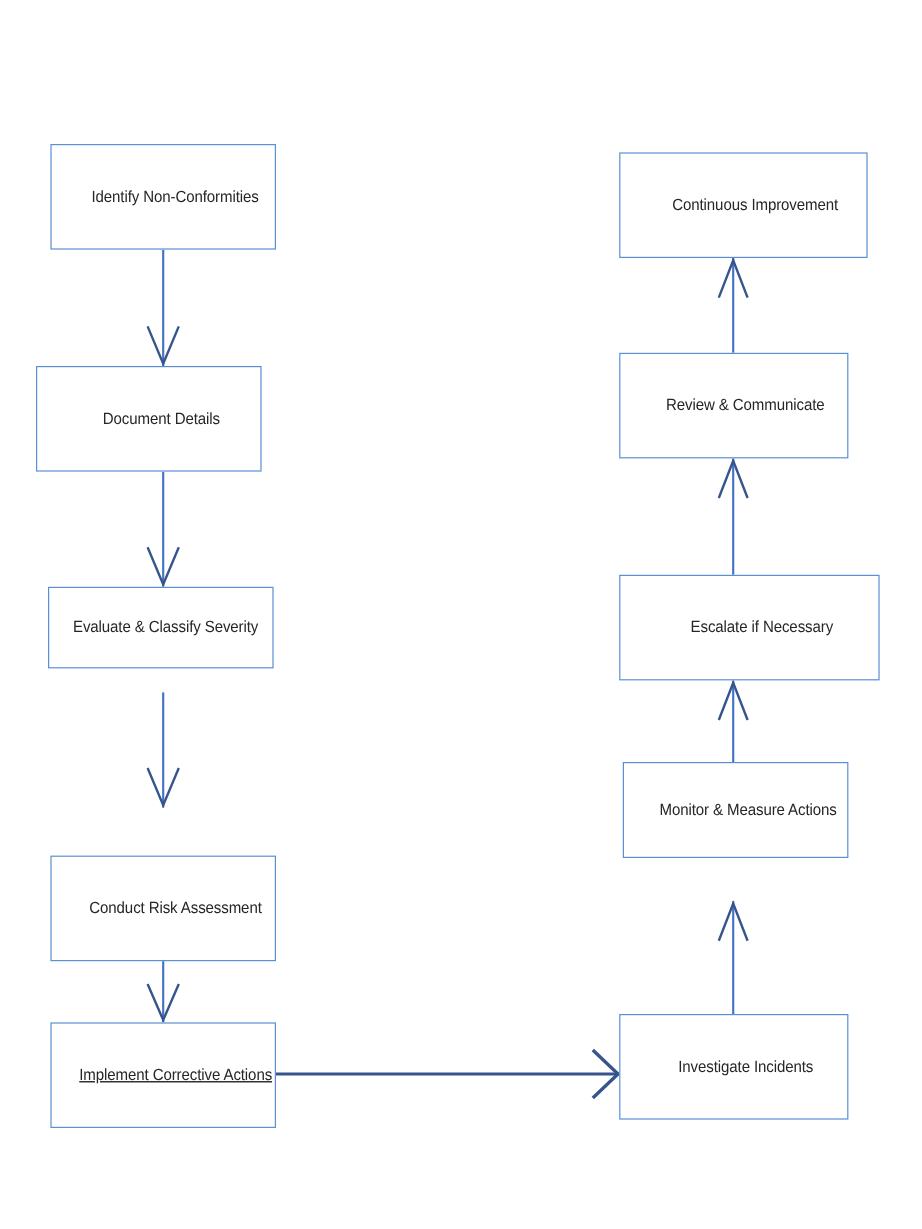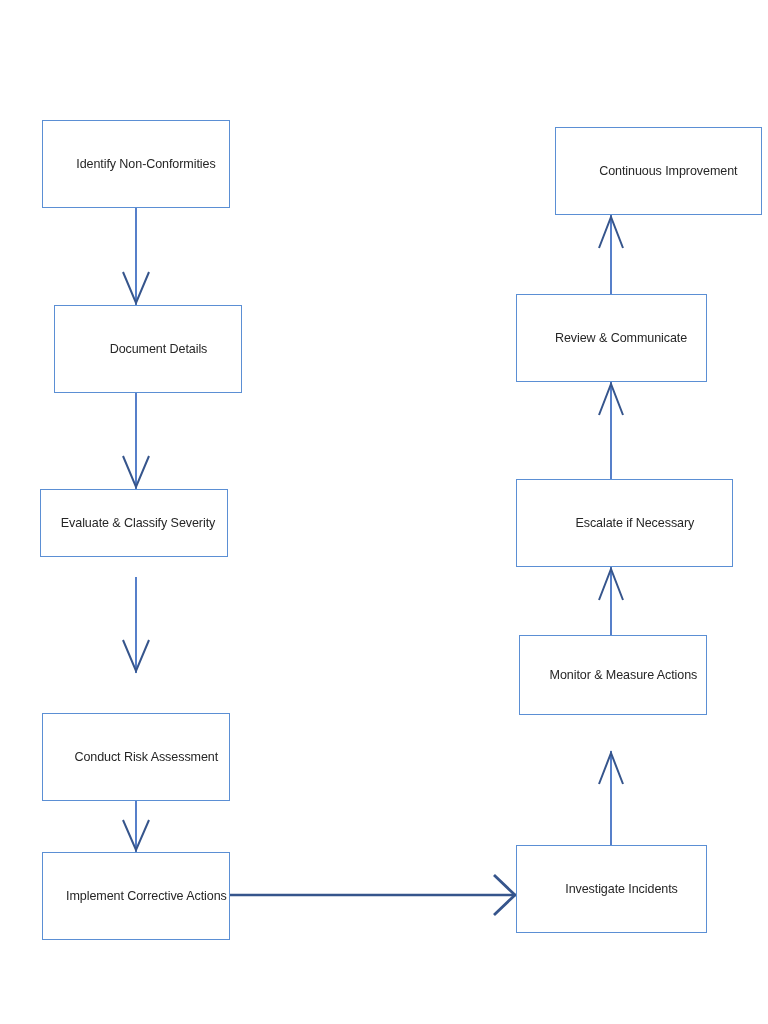--- a/index.html
+++ b/index.html
@@ -115,49 +115,49 @@
     <g>
       <line class="edge-line" x1="611" y1="294" x2="611" y2="215"></line>
       <polyline class="edge-head" points="599,248 611,217 623,248"></polyline>
     </g>
   </svg>
 
   <div class="node" style="left:42px; top:120px; width:188px; height:88px;">
     <span class="node-label">Identify Non-Conformities</span>
   </div>
 
-  <div class="node" style="left:54px; top:305px; width:188px; height:88px;">
+  <div class="node" style="left:30px; top:305px; width:188px; height:88px;">
     <span class="node-label">Document Details</span>
   </div>
 
   <div class="node" style="left:40px; top:489px; width:188px; height:68px;justify-content:flex-end;">
     <span class="node-label">Evaluate &amp; Classify Severity</span>
   </div>
 
   <div class="node" style="left:42px; top:673px; width:188px; height:88px;margin-top:40px;">
     <span class="node-label">Conduct Risk Assessment</span>
   </div>
 
-  <div class="node" style="left:42px; top:852px; width:188px; height:88px;">
+  <div class="node" style="left:42px; top:852px; width:188px; height:88px;text-decoration:underline;">
     <span class="node-label">Implement Corrective Actions</span>
   </div>
 
   <div class="node" style="left:516px; top:845px; width:191px; height:88px;align-items:center;">
     <span class="node-label">Investigate Incidents</span>
   </div>
 
   <div class="node" style="left:519px; top:635px; width:188px; height:80px;">
     <span class="node-label">Monitor &amp; Measure Actions</span>
   </div>
 
   <div class="node" style="left:516px; top:479px; width:217px; height:88px;">
     <span class="node-label">Escalate if Necessary</span>
   </div>
 
   <div class="node" style="left:516px; top:294px; width:191px; height:88px;justify-content:center;">
     <span class="node-label">Review &amp; Communicate</span>
   </div>
 
-  <div class="node" style="left:516px; top:127px; width:207px; height:88px;margin-left:39px;">
+  <div class="node" style="left:516px; top:127px; width:207px; height:88px;">
     <span class="node-label">Continuous Improvement</span>
   </div>
 
 </div>
 
 </body></html>

